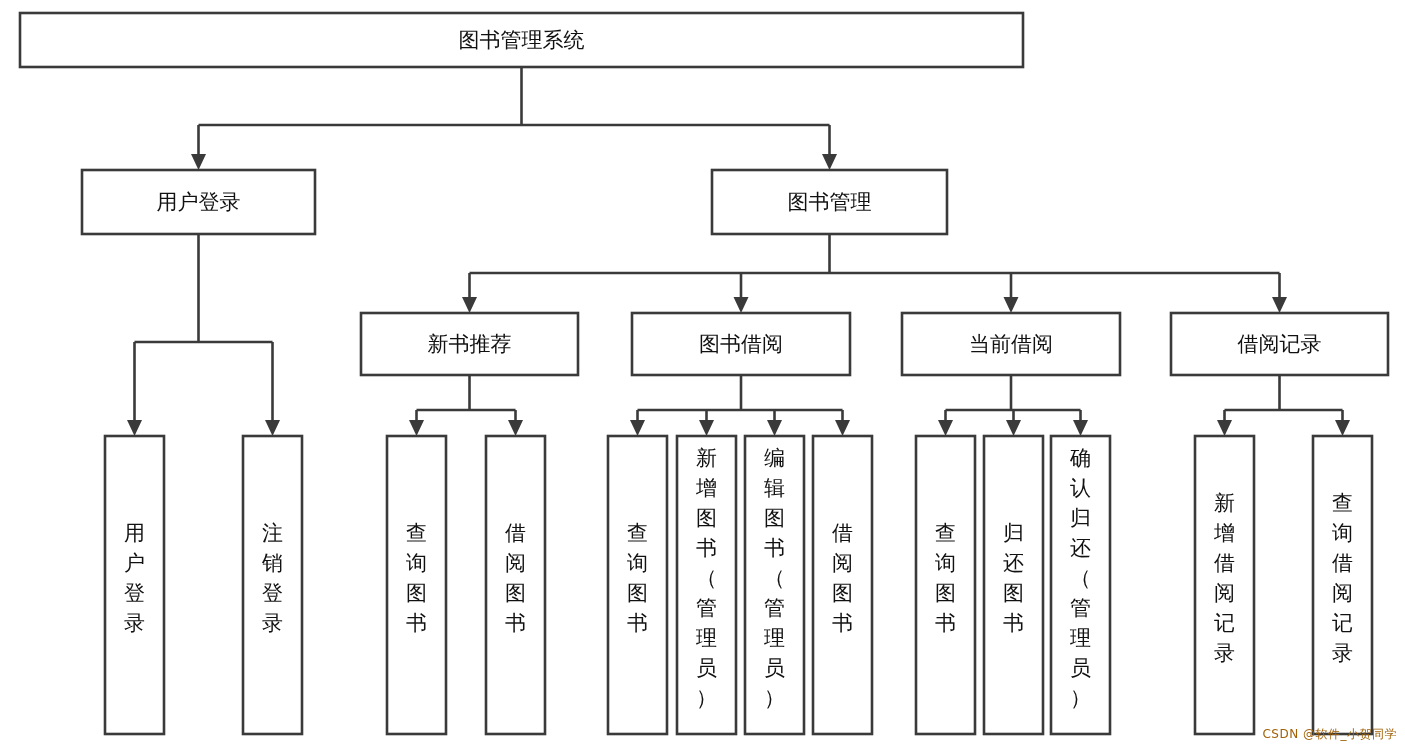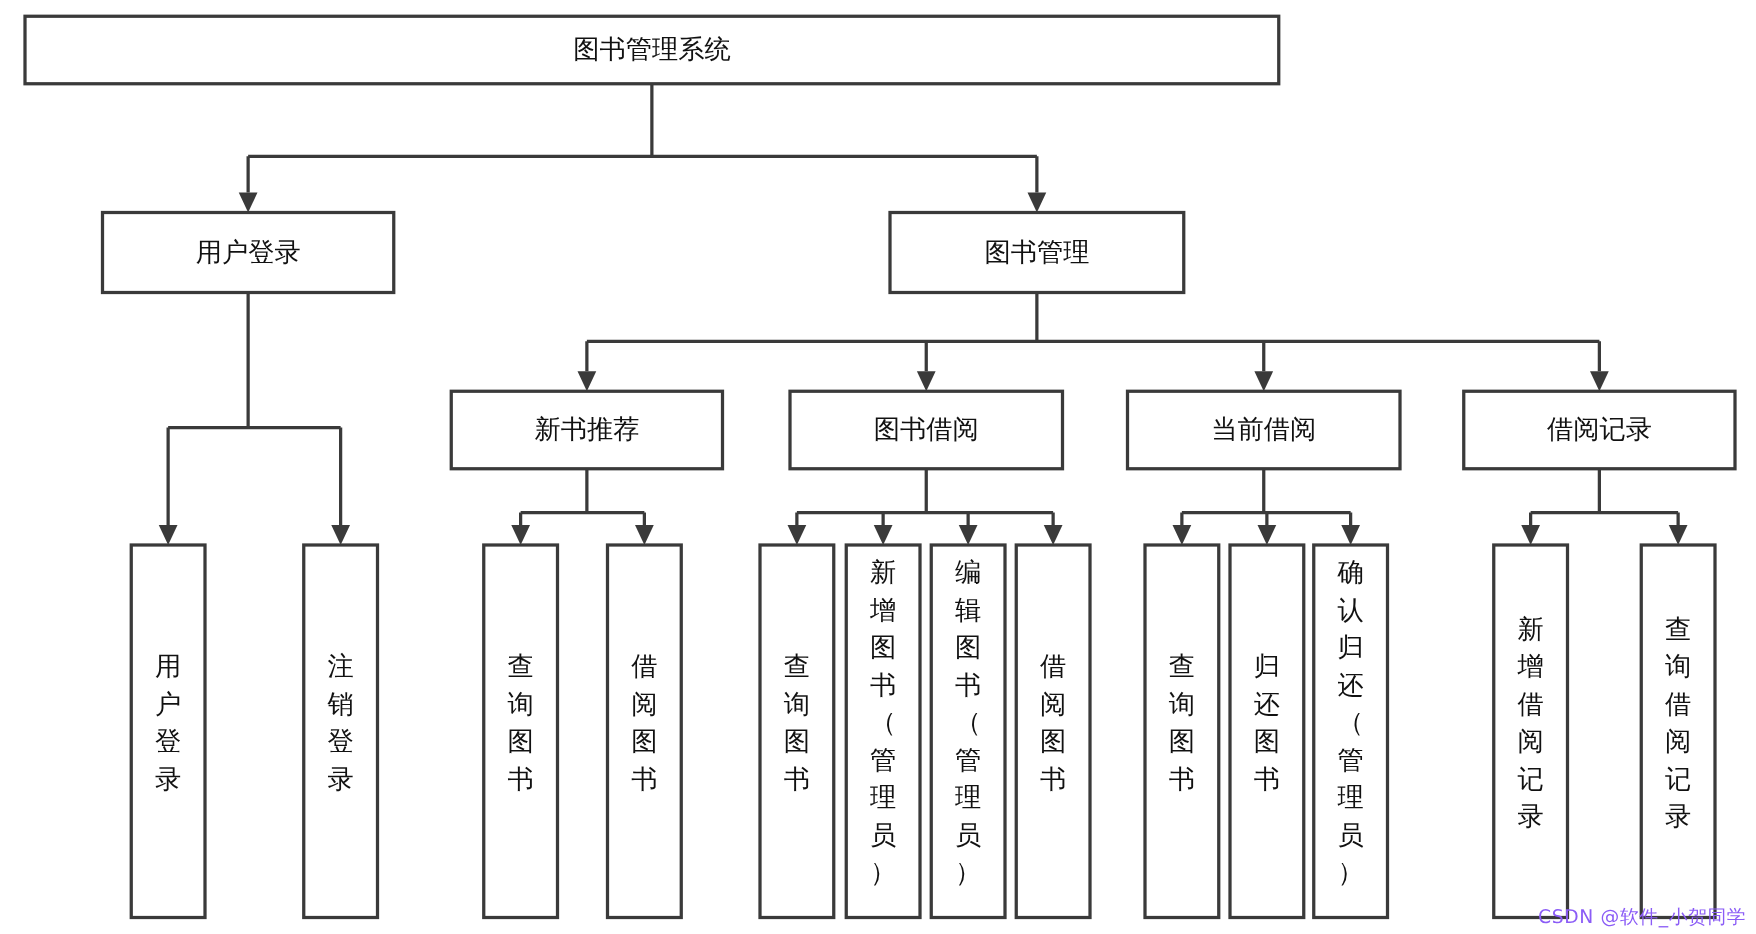--- a/index.html
+++ b/index.html
@@ -53,22 +53,22 @@
     fill: #111111;
     font-family: "DejaVu Sans", "Liberation Sans", sans-serif;
     font-size: 21px;
     text-anchor: middle;
   }
   .watermark {
     position: absolute;
     right: 8px;
     bottom: 4px;
     font-family: "DejaVu Sans", "Liberation Sans", sans-serif;
-    font-size: 15px;
-    color: #8b5cf6;
+    font-size: 12px;
+    color: #a16207;
     letter-spacing: 0.5px;
     white-space: nowrap;
     user-select: none;
   }
 </style>
 </head>
 <body>
 
 <div id="diagram-root">
   <svg id="tree-svg" viewBox="0 0 1405 747">

